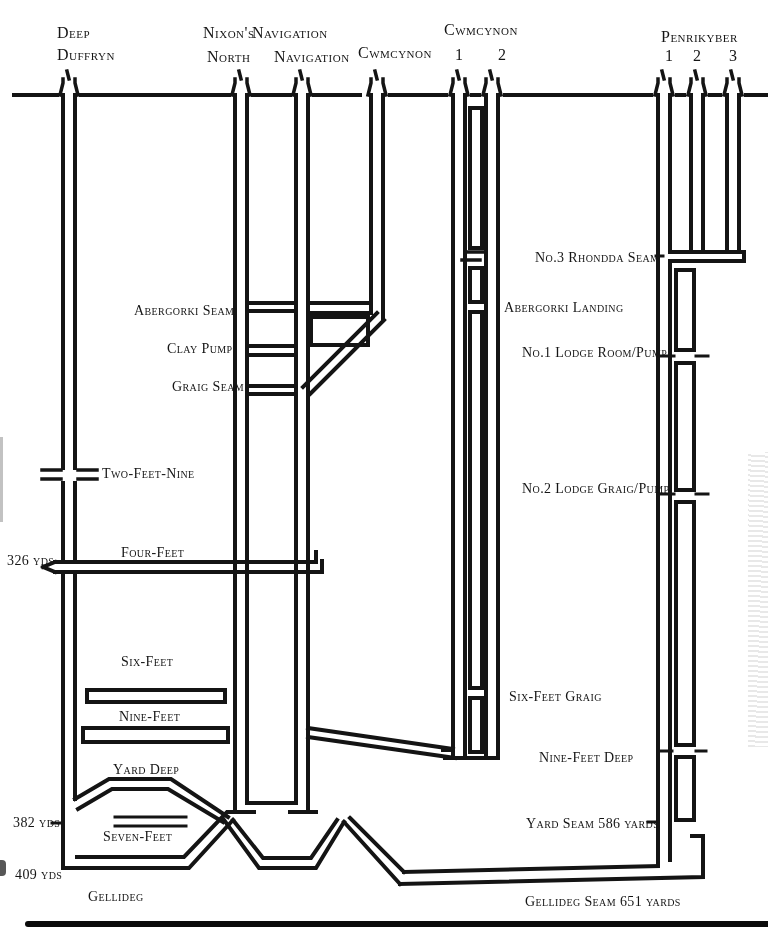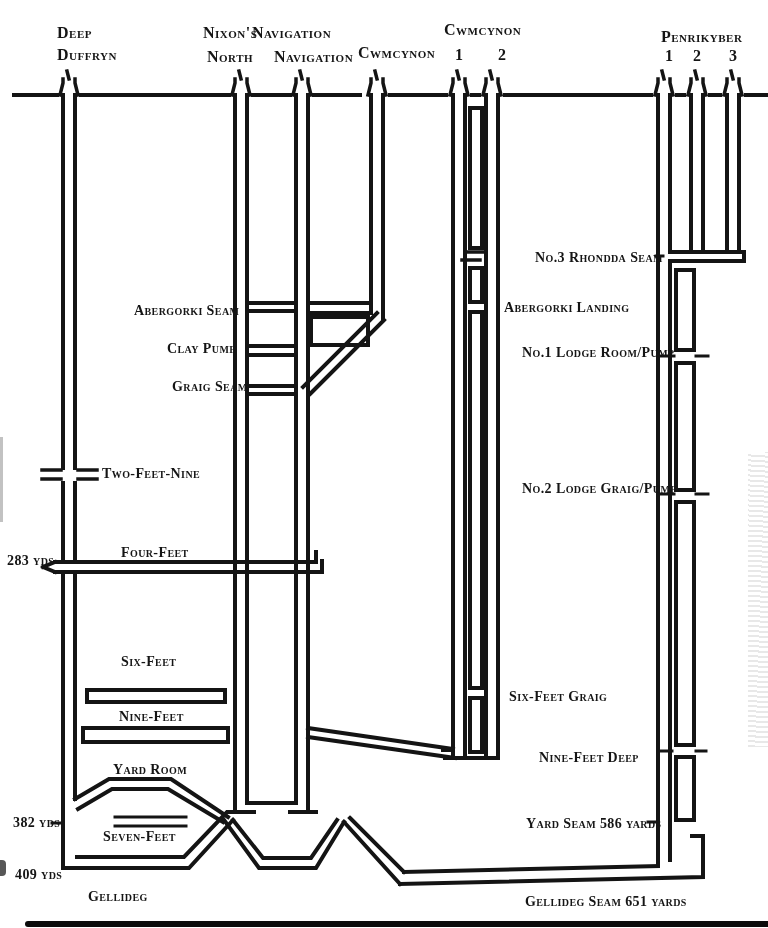--- a/index.html
+++ b/index.html
@@ -7,21 +7,21 @@
     position:relative;
     width:768px;height:928px;
     background:#ffffff;
     overflow:hidden;
     font-family:"Liberation Serif", serif;
   }
   svg{position:absolute;left:0;top:0;}
   .lbl{
     position:absolute;
     font-family:"Liberation Serif", serif;
-    font-weight:700;
+    font-weight:400;
     font-variant:small-caps;
     font-size:14px;
     letter-spacing:.4px;
     color:#151515;
     white-space:nowrap;
     line-height:1.1;
   }
   .hdr{font-size:16px;letter-spacing:.5px;}
   .num{font-size:16px;}
   
@@ -135,25 +135,25 @@
   <div class="lbl num" style="left:693px;top:47px">2</div>
   <div class="lbl num" style="left:729px;top:47px">3</div>
 
   <div class="lbl" style="left:134px;top:303px">Abergorki Seam</div>
   <div class="lbl" style="left:167px;top:341px">Clay Pump</div>
   <div class="lbl" style="left:172px;top:379px">Graig Seam</div>
   <div class="lbl" style="left:102px;top:466px">Two-Feet-Nine</div>
   <div class="lbl" style="left:121px;top:545px">Four-Feet</div>
   <div class="lbl" style="left:121px;top:654px">Six-Feet</div>
   <div class="lbl" style="left:119px;top:709px">Nine-Feet</div>
-  <div class="lbl" style="left:113px;top:762px">Yard Room</div>
+  <div class="lbl" style="left:113px;top:762px">Yard Deep</div>
   <div class="lbl" style="left:103px;top:829px">Seven-Feet</div>
   <div class="lbl" style="left:88px;top:889px">Gellideg</div>
 
-  <div class="lbl" style="left:7px;top:553px">283 yds</div>
+  <div class="lbl" style="left:7px;top:553px">326 yds</div>
   <div class="lbl" style="left:13px;top:815px">382 yds</div>
   <div class="lbl" style="left:15px;top:867px">409 yds</div>
 
   <div class="lbl" style="left:535px;top:250px">No.3 Rhondda Seam</div>
   <div class="lbl" style="left:504px;top:300px">Abergorki Landing</div>
   <div class="lbl" style="left:522px;top:345px">No.1 Lodge Room/Pump</div>
   <div class="lbl" style="left:522px;top:481px">No.2 Lodge Graig/Pump</div>
   <div class="lbl" style="left:509px;top:689px">Six-Feet Graig</div>
   <div class="lbl" style="left:539px;top:750px">Nine-Feet Deep</div>
   <div class="lbl" style="left:526px;top:816px">Yard Seam 586 yards</div>

